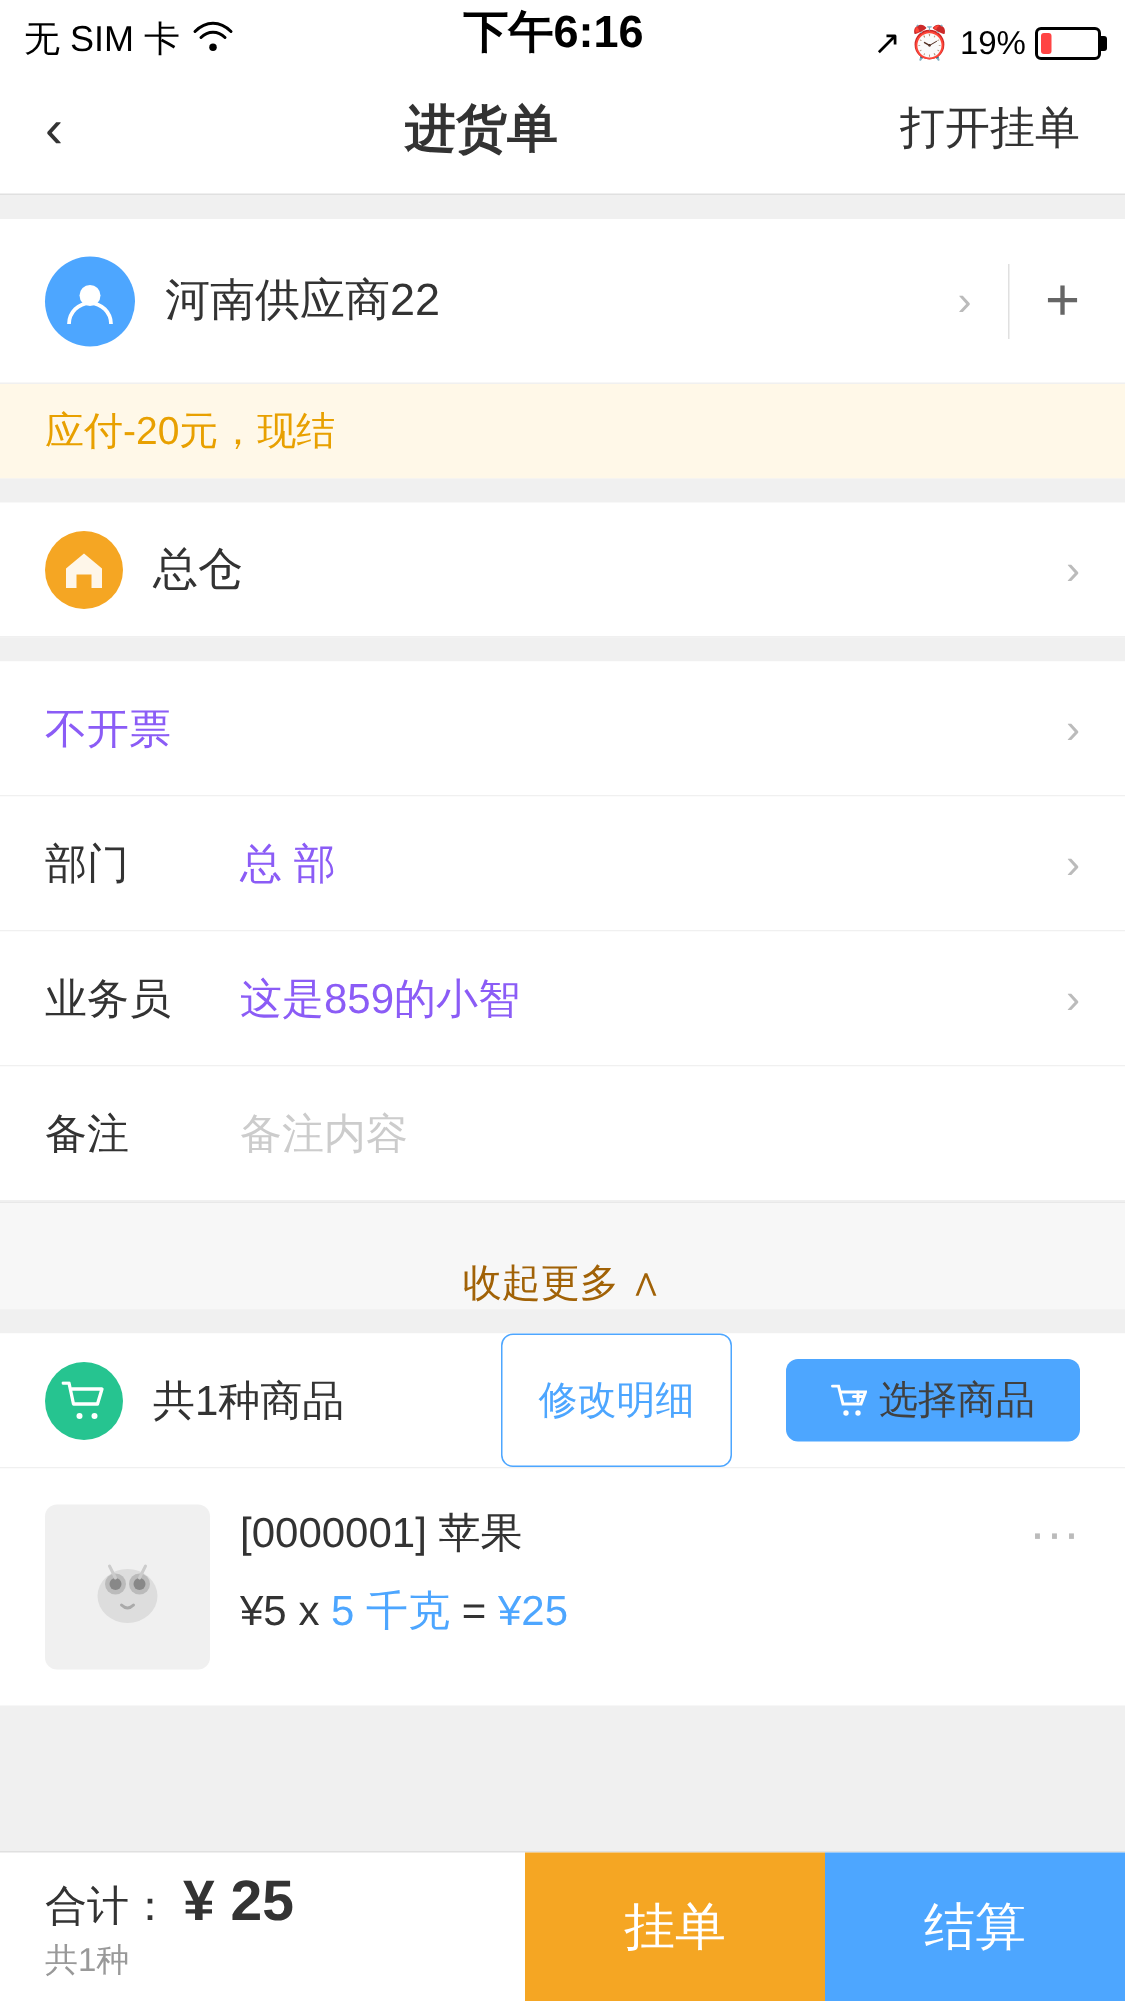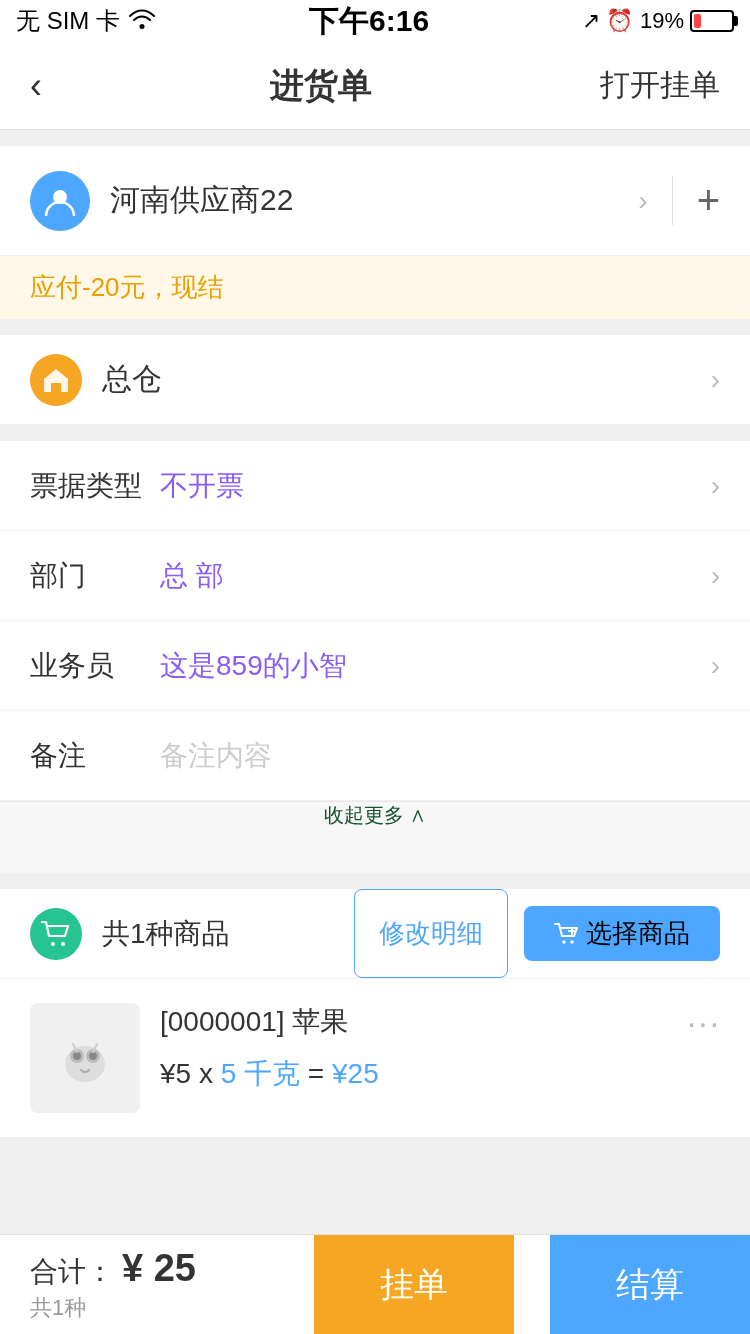--- a/index.html
+++ b/index.html
@@ -11,21 +11,21 @@
       min-height: 1334px;
       overflow-x: hidden;
       font-size: 28px;
     }
 
     
     .status-bar {
       background: #fff;
       height: 42px;
       display: flex;
-      align-items: center;
+      align-items: flex-end;
       justify-content: space-between;
       padding: 0 16px;
       font-size: 24px;
       color: #000;
     }
     .status-left { display: flex; align-items: center; gap: 8px; }
     .status-center { font-size: 30px; font-weight: 600; }
     .status-right { display: flex; align-items: center; gap: 6px; font-size: 22px; }
     .battery-icon {
       width: 44px; height: 22px; border: 2px solid #000; border-radius: 4px; position: relative;
@@ -157,26 +157,26 @@
     }
     .form-placeholder {
       flex: 1;
       font-size: 28px;
       color: #ccc;
     }
 
     
     .collapse-row {
       display: flex;
-      align-items: flex-start;
+      align-items: flex-end;
       justify-content: center;
       height: 72px;
       background: #f7f7f7;
-      font-size: 20px;
-      color: #14532d;
+      font-size: 26px;
+      color: #a16207;
       cursor: pointer;
       border-top: 1px solid #e8e8e8;
     }
 
     
     .product-header {
       display: flex;
       align-items: center;
       padding: 0 30px;
       height: 90px;
@@ -199,29 +199,30 @@
       color: #4da6ff;
       background: #fff;
       border-radius: 8px;
       padding: 26px 24px;
       font-size: 26px;
       cursor: pointer;
       margin-right: 16px;
     }
     .btn-primary {
       background: #4da6ff;
-      color: #000000;
+      color: #404040;
       border: none;
       border-radius: 8px;
       padding: 10px 30px;
       font-size: 26px;
       cursor: pointer;
       display: flex;
       align-items: center;
       gap: 8px;
+      margin-left: 20px;
     }
 
     
     .product-item {
       display: flex;
       align-items: flex-start;
       padding: 24px 30px;
       background: #fff;
       border-bottom: 1px solid #f0f0f0;
     }
@@ -309,21 +310,20 @@
       cursor: pointer;
     }
     .btn-checkout {
       width: 200px;
       height: 100%;
       background: #4da6ff;
       color: #fff;
       font-size: 34px;
       display: flex; align-items: center; justify-content: center;
       cursor: pointer;
-      margin-left: 36px;
     }
 
     
     .owl-icon {
       display: flex; flex-direction: column; align-items: center; justify-content: center;
       color: #ccc;
     }
     .owl-icon svg { width: 64px; height: 64px; }
   </style>
 </head>
@@ -389,21 +389,20 @@
     </div>
     <span class="row-label">总仓</span>
     <span class="chevron-icon">›</span>
   </div>
 </div>
 
 <div class="section-gap"></div>
 
 <div class="white-card">
   <div class="form-row">
-    <span class="form-label">票据类型</span>
     <span class="form-value">不开票</span>
     <span class="chevron-icon">›</span>
   </div>
   <div class="form-row">
     <span class="form-label">部门</span>
     <span class="form-value">总 部</span>
     <span class="chevron-icon">›</span>
   </div>
   <div class="form-row">
     <span class="form-label">业务员</span>

